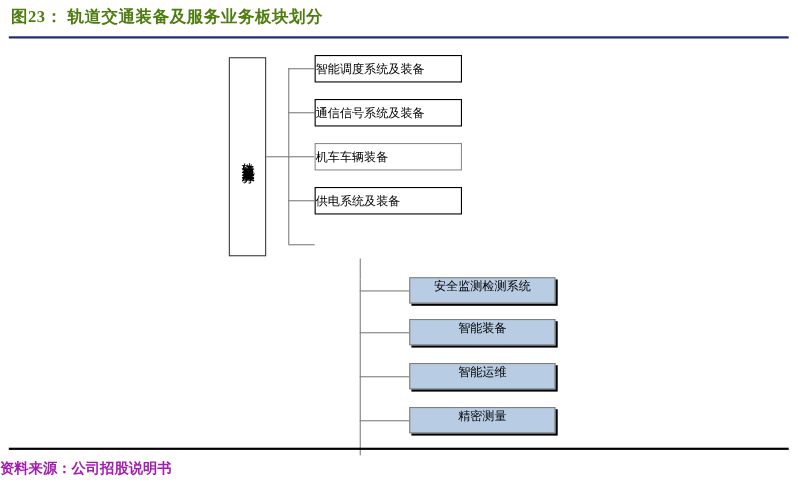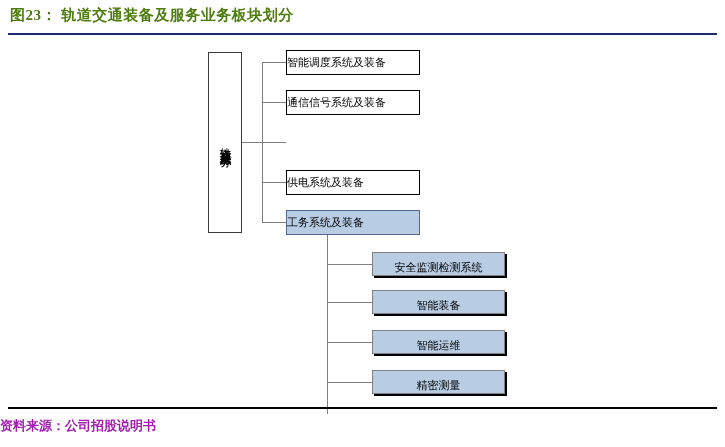--- a/index.html
+++ b/index.html
@@ -112,21 +112,21 @@
   .l2-box {
     position: absolute;
     left: 372px;
     width: 133px;
     height: 24px;
     box-sizing: border-box;
     background: #b8cce4;
     border: 1px solid #7f7f7f;
     box-shadow: 2px 2px 0 #000000;
     display: flex;
-    align-items: flex-end;
+    align-items: flex-start;
     justify-content: center;
     font-size: 11px;
     color: #000000;
     white-space: nowrap;
   }
 
   
   .ln {
     position: absolute;
     background: #7f7f7f;
@@ -154,25 +154,25 @@
   <div class="ln h" style="left:262px; top:106px; width:24px;"></div>
   <div class="ln h" style="left:262px; top:146px; width:24px;"></div>
   <div class="ln h" style="left:262px; top:186px; width:24px;"></div>
 
   <div class="l1-box" style="top:14px;">
     <span>智能调度系统及装备</span>
   </div>
   <div class="l1-box" style="top:54px;">
     <span>通信信号系统及装备</span>
   </div>
+  <div class="l1-box gray-border" style="top:94px;">
+    <span>机车车辆装备</span>
+  </div>
   <div class="l1-box" style="top:134px;">
     <span>供电系统及装备</span>
-  </div>
-  <div class="l1-box highlight" style="top:174px;">
-    <span>工务系统及装备</span>
   </div>
 
   <div class="ln v" style="left:327px; top:199px; height:19px;"></div>
   <div class="ln v" style="left:327px; top:218px; height:160px;"></div>
 
   <div class="ln h" style="left:327px; top:228px; width:45px;"></div>
   <div class="ln h" style="left:327px; top:266px; width:45px;"></div>
   <div class="ln h" style="left:327px; top:306px; width:45px;"></div>
   <div class="ln h" style="left:327px; top:346px; width:45px;"></div>
 

